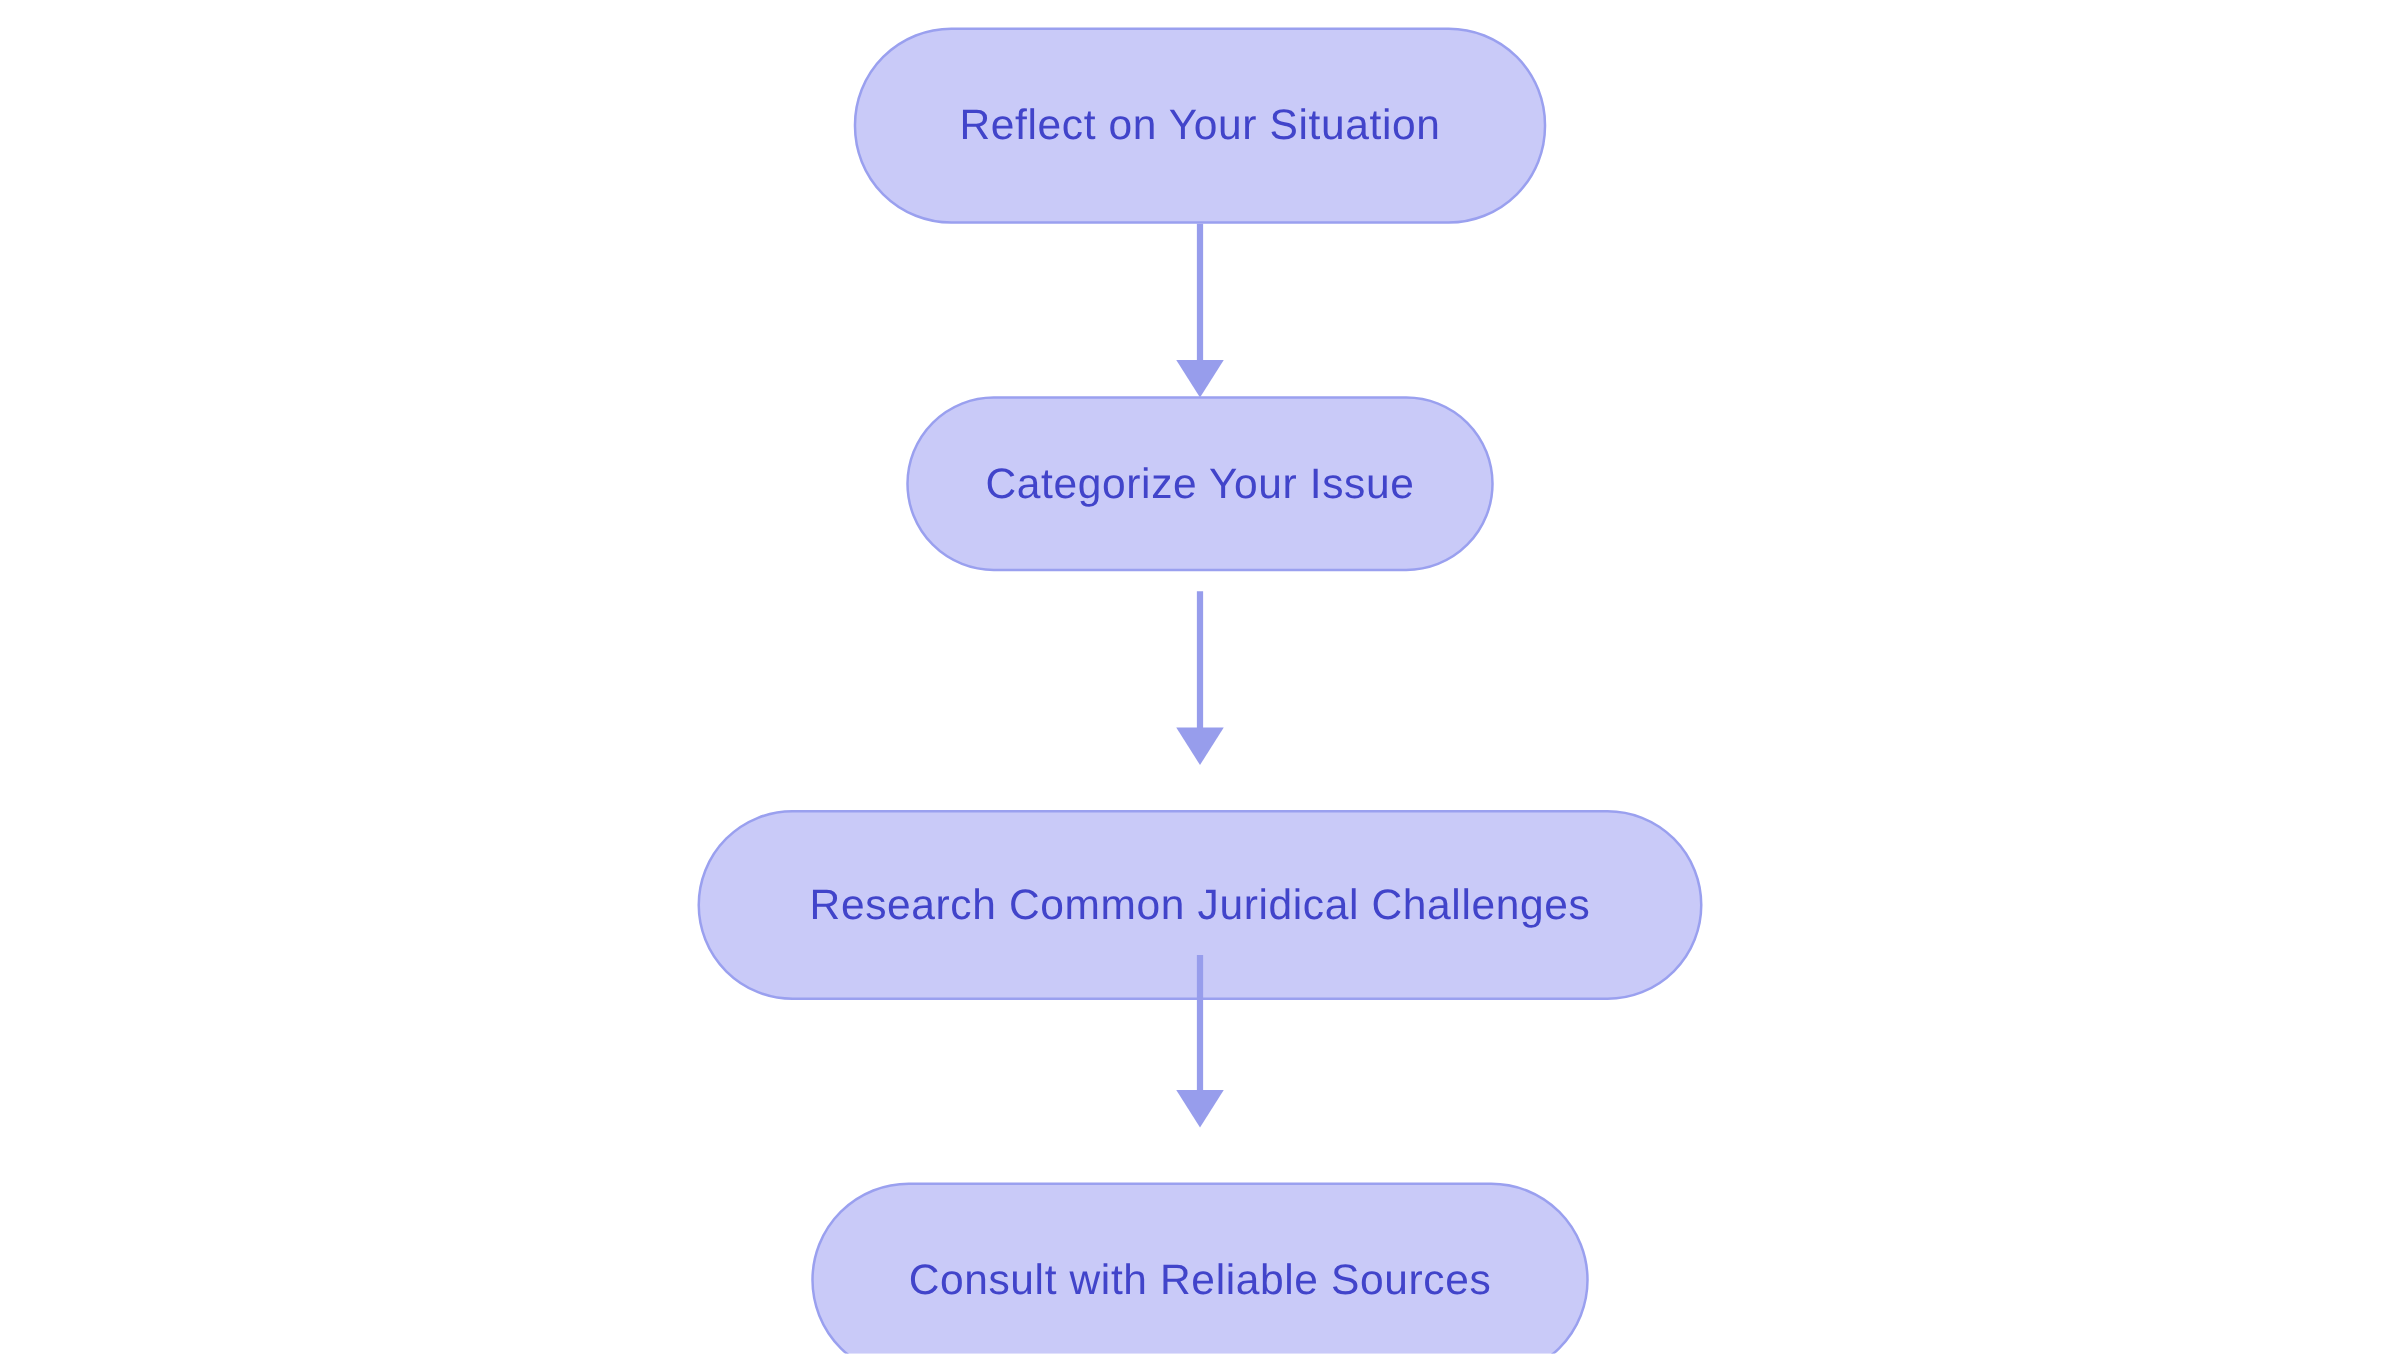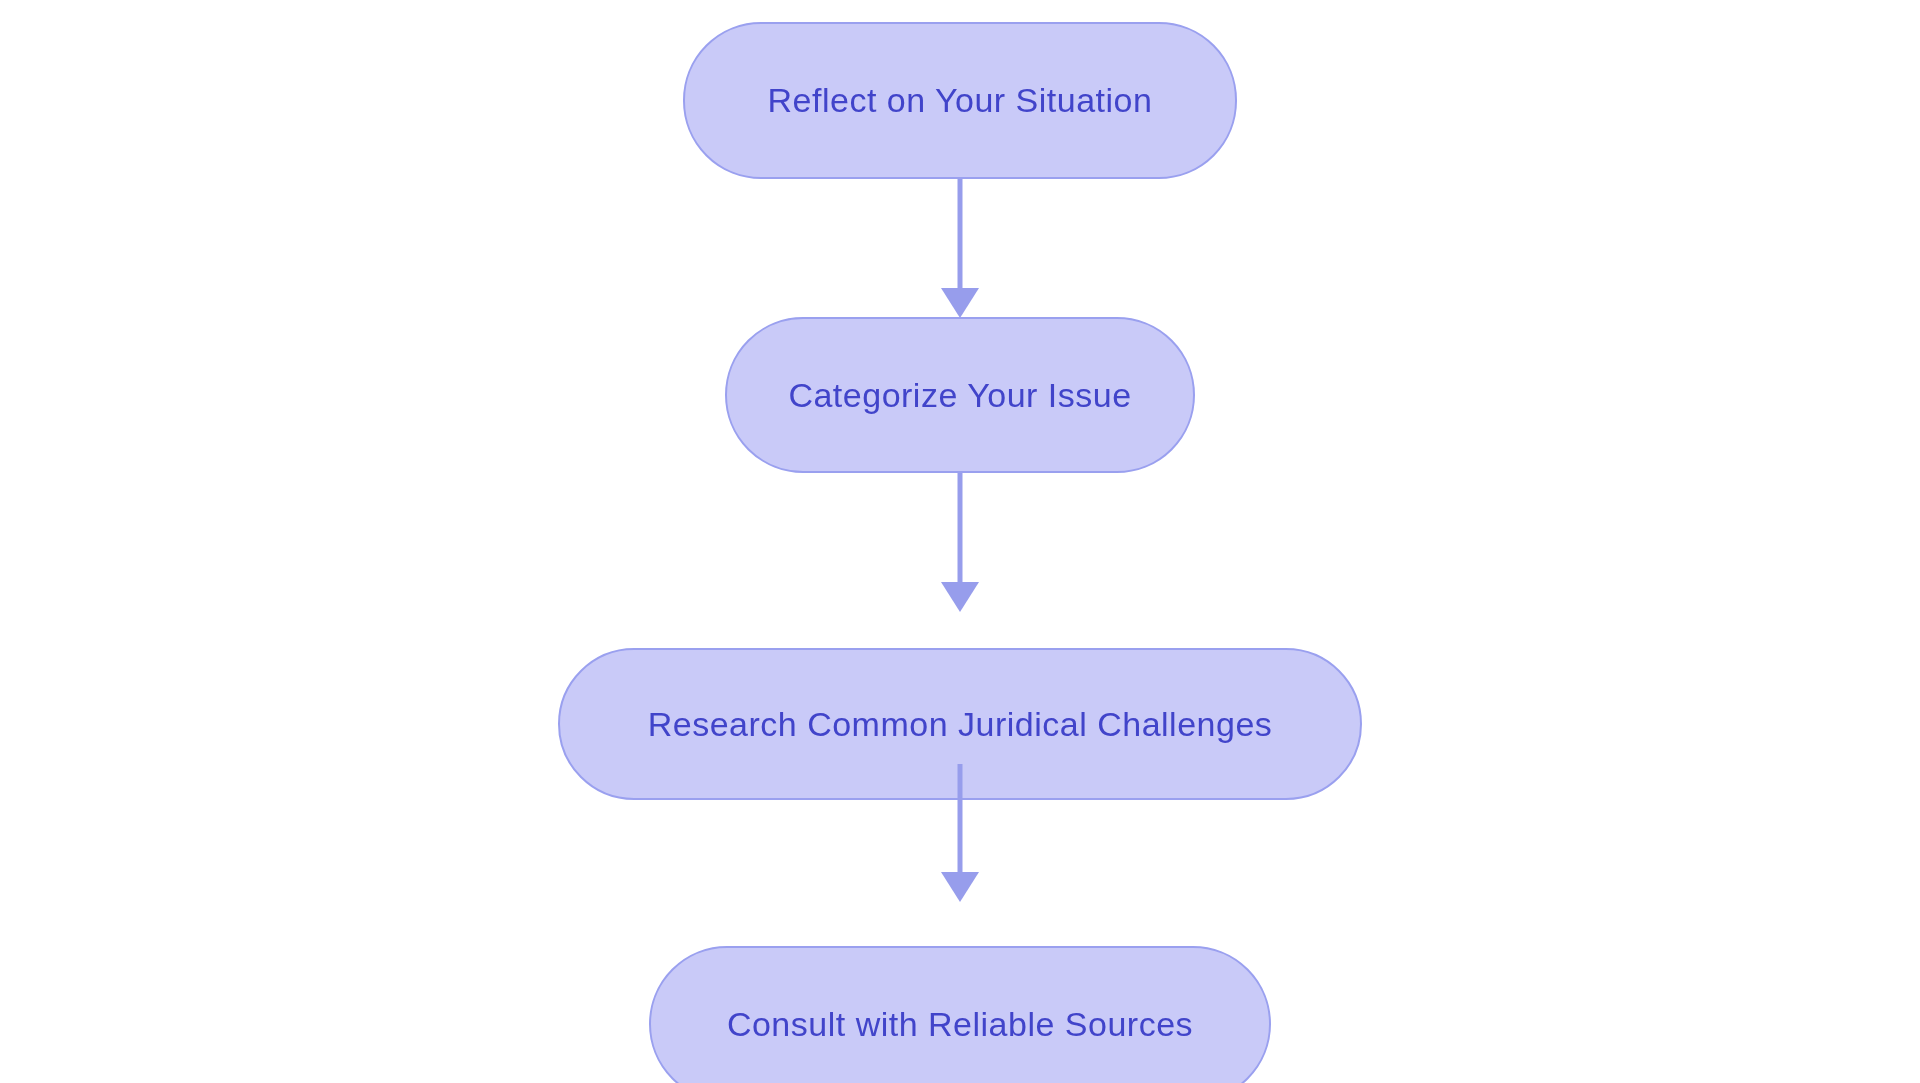--- a/index.html
+++ b/index.html
@@ -26,21 +26,21 @@
     text-align: center;
   }
   .flow-node .node-label {
     font-size: 34px;
     font-weight: 400;
     letter-spacing: 0.5px;
     line-height: 1.2;
     padding: 0 30px;
   }
   .node-1 { left: 683px; top:  22px; width: 554px; height: 157px; }
-  .node-2 { left: 725px; top: 317px; width: 470px; height: 156px; }
+  .node-2 { left: 725px; top: 317px; width: 470px; height: 140px; }
   .node-3 { left: 558px; top: 648px; width: 804px; height: 152px; }
   .node-4 { left: 649px; top: 946px; width: 622px; height: 156px; }
 
   .flow-arrow {
     position: absolute;
     left: 0; top: 0;
     width: 0; height: 0;
   }
   .arrow-line {
     position: absolute;

